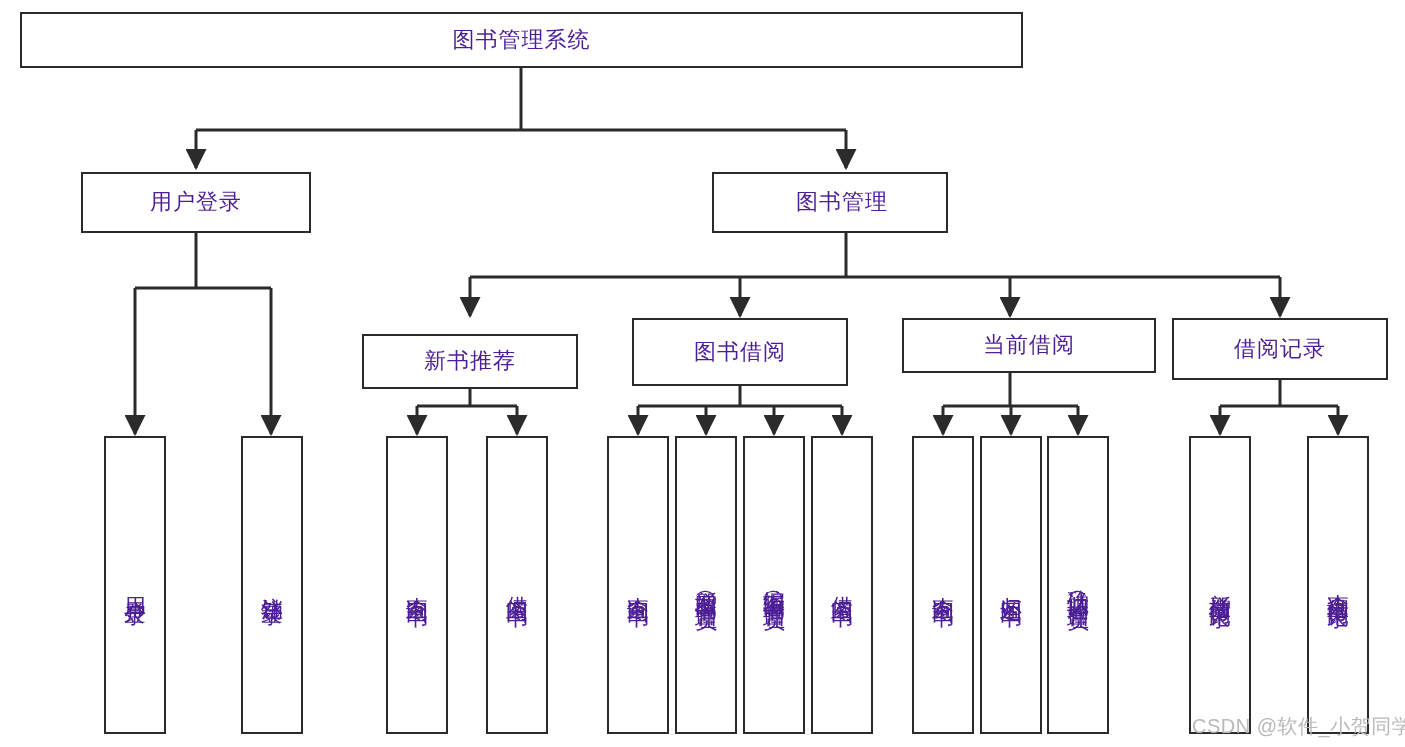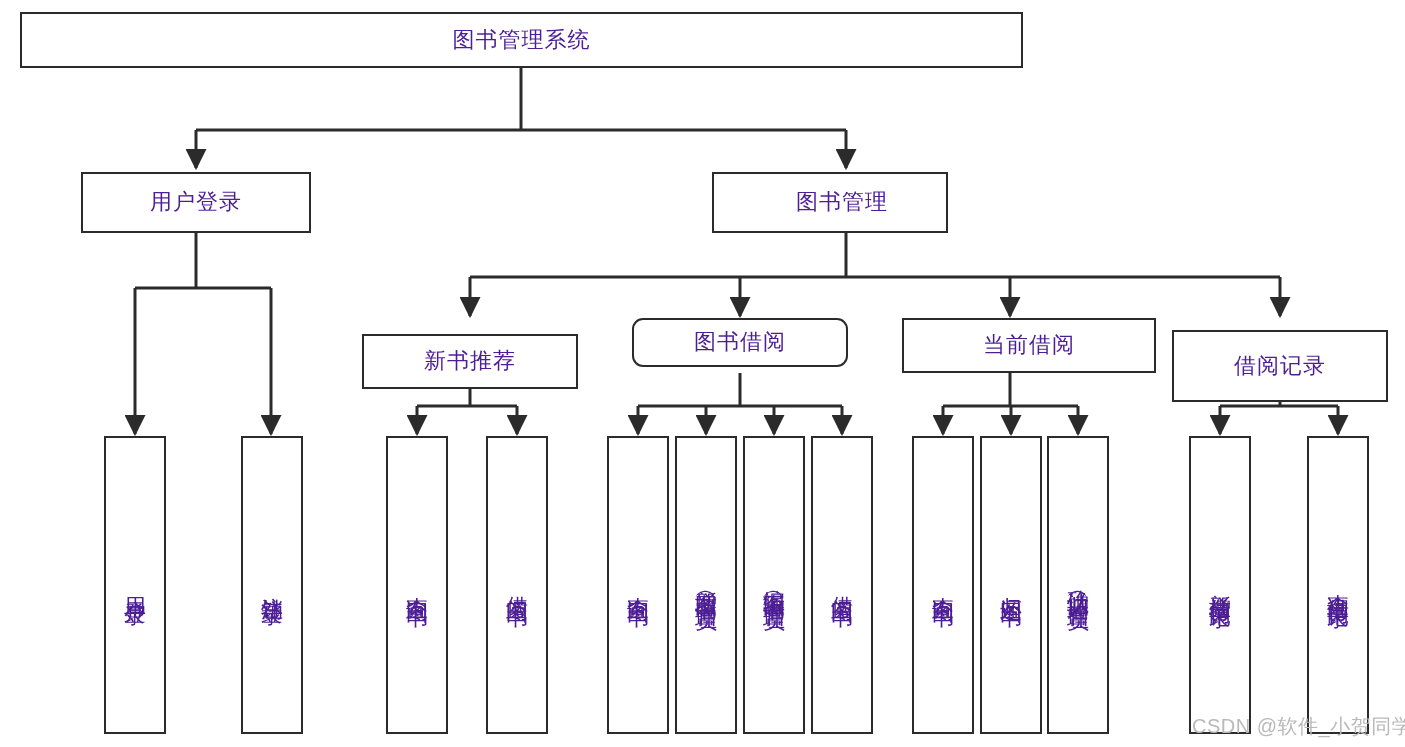--- a/index.html
+++ b/index.html
@@ -128,27 +128,27 @@
   <div class="node horiz" style="left:81px; top:172px; width:230px; height:61px;">
     <span>用户登录</span>
   </div>
   <div class="node horiz" style="left:712px; top:172px; width:236px; height:61px;padding-left:24px;">
     <span>图书管理</span>
   </div>
 
   <div class="node horiz" style="left:362px; top:318px; width:216px; height:55px;margin-top:16px;">
     <span>新书推荐</span>
   </div>
-  <div class="node horiz" style="left:632px; top:318px; width:216px; height:49px;border-radius:11px;">
+  <div class="node horiz" style="left:632px; top:318px; width:216px; height:68px;">
     <span>图书借阅</span>
   </div>
   <div class="node horiz" style="left:902px; top:318px; width:254px; height:55px;">
     <span>当前借阅</span>
   </div>
-  <div class="node horiz" style="left:1172px; top:318px; width:216px; height:72px;margin-top:12px;">
+  <div class="node horiz" style="left:1172px; top:318px; width:216px; height:62px;">
     <span>借阅记录</span>
   </div>
 
   <div class="node vert" style="left:104px; top:436px; width:62px; height:298px;">
     <span class="vlabel">用户登录</span>
   </div>
   <div class="node vert" style="left:241px; top:436px; width:62px; height:298px;">
     <span class="vlabel">注销登录</span>
   </div>
 

